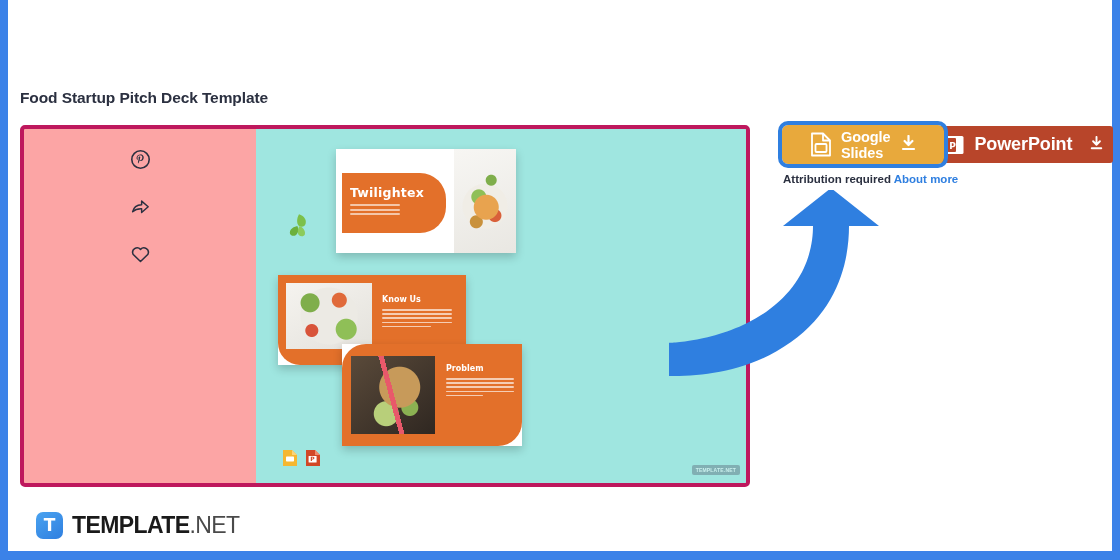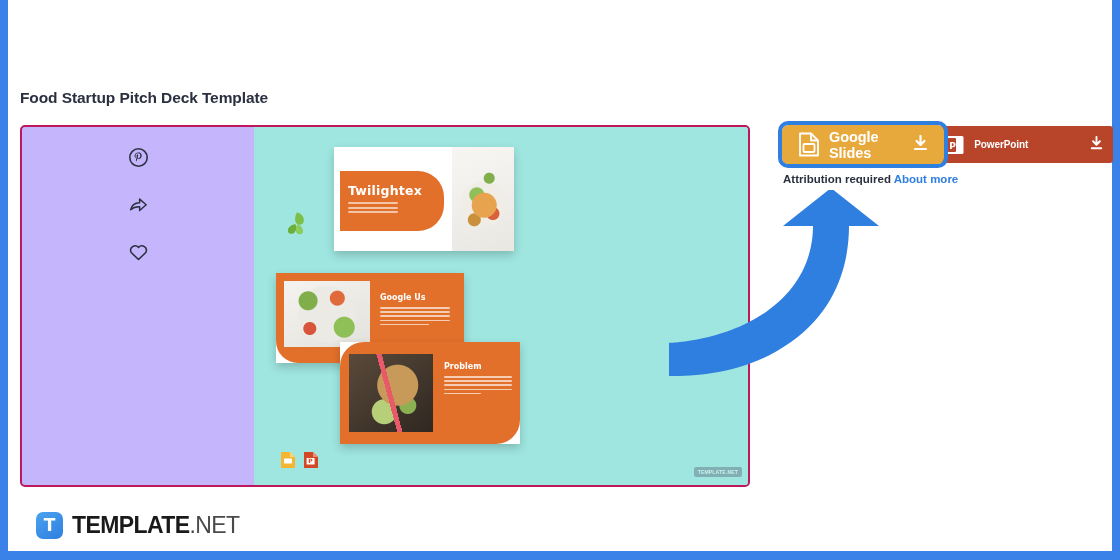--- a/index.html
+++ b/index.html
@@ -26,22 +26,22 @@
     font-weight: bold;
     color: #2b3040;
     letter-spacing: -0.1px;
   }
 
   
   .preview-card {
     position: absolute;
     left: 12px; top: 125px;
     width: 730px; height: 362px;
-    background: #c4b5fd;
-    border: 2px solid #be185d;
+    background: #fca5a5;
+    border: 4px solid #be185d;
     border-radius: 5px;
     overflow: hidden;
     display: flex;
   }
   .side-actions {
     width: 232px;
     padding-top: 15px;
     display: flex;
     flex-direction: column;
     align-items: center;
@@ -203,37 +203,37 @@
     color: #fff;
     font-weight: bold;
     cursor: pointer;
     border: none;
   }
   .btn-gslides {
     position: relative;
     background: #e8a93c;
     width: 162px;
     border-radius: 4px;
-    padding: 0 15px;
+    padding: 0 27px;
     z-index: 3;
     outline: 4px solid #2f7fe0;
     outline-offset: 1px;
     border-radius: 5px;
     box-shadow: 0 0 0 1px #e8a93c;
   }
   .btn-pptx {
     background: #b8452a;
     width: 180px;
     padding: 0 10px;
     margin-left: -8px;
     border-radius: 3px;
     z-index: 1;
   }
   .btn .label { font-size: 14.5px; letter-spacing: -0.1px; }
-  .btn-pptx .label { font-size: 10px; font-weight: bold; }
+  .btn-pptx .label { font-size: 18px; font-weight: bold; }
   .btn .dl-arrow { margin-left: auto; }
   .btn .glyph { display: flex; align-items: center; margin-right: 9px; }
   .btn-pptx .glyph { margin-right: 10px; }
 
   .attribution {
     margin-top: 10px;
     font-size: 11.5px;
     font-weight: bold;
     color: #2b3040;
   }
@@ -310,21 +310,21 @@
         <div class="s1-sub">
             <i></i>
             <i></i>
             <i></i>
           </div>
       </div>
 
       <div class="slide slide-2">
         <div class="s2-panel"></div>
         <div class="s2-photo"></div>
-        <div class="s2-title">Google Us</div>
+        <div class="s2-title">Know Us</div>
         <div class="s2-lines">
             <i></i>
             <i></i>
             <i></i>
             <i></i>
             <i style="width:70%"></i>
           </div>
       </div>
 
       <div class="slide slide-3">

